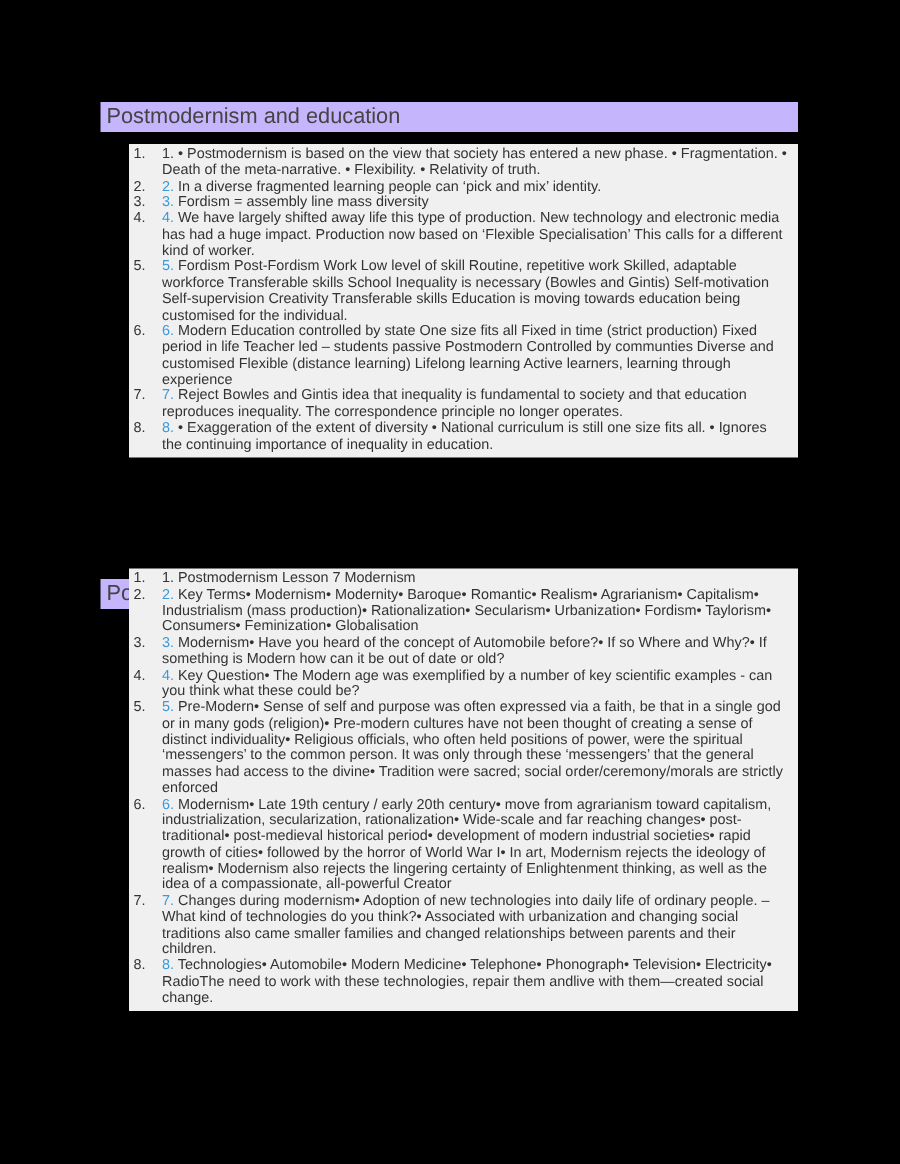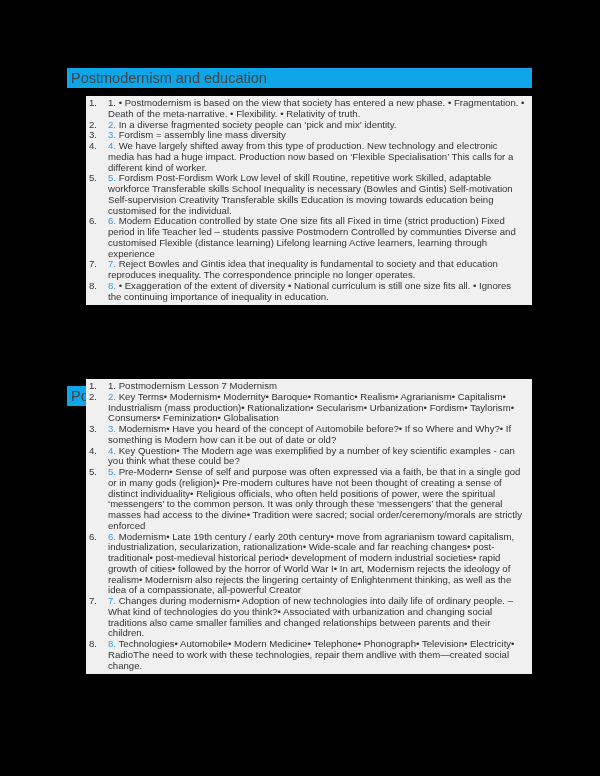--- a/index.html
+++ b/index.html
@@ -2,21 +2,21 @@
 <html><head>
   <meta charset="utf-8">
   <style>
     html, body { margin: 0; padding: 0; }
     body {
       width: 600px; height: 776px; background: #000; position: relative; overflow: hidden;
       font-family: "Liberation Sans", sans-serif;
     }
     .section-header {
       position: absolute; left: 67px; width: 465px; height: 20px;
-      background: #0ea5e9; color: #444;
+      background: #c4b5fd; color: #444;
       font-size: 14.5px; line-height: 20px; padding-left: 4px; box-sizing: border-box;
     }
     .section-body {
       position: absolute; left: 86px; width: 446px;
       background: #f0f0f0; box-sizing: border-box;
       padding: 2px 6px 3px 0;
     }
     ol.items { margin: 0; padding: 0; list-style: none; }
     ol.items li {
       position: relative; padding-left: 22px;
@@ -28,23 +28,23 @@
     ol.items li .inner-num { color: #3b9ad9; }
     ol.items li .inner-num.plain { color: #333; }
   </style>
 </head>
 <body>
 
 <div class="section-header" style="top:68px;">Postmodernism and education</div>
 <div class="section-body" style="top:96px;">
   <ol class="items">
     <li><span class="outer-num">1.</span><span class="inner-num plain">1.</span><span> • Postmodernism is based on the view that society has entered a new phase. • Fragmentation. • Death of the meta-narrative. • Flexibility. • Relativity of truth.</span></li>
-    <li><span class="outer-num">2.</span><span class="inner-num">2.</span><span> In a diverse fragmented society people can ‘pick and mix’ identity.</span></li>
+    <li><span class="outer-num">2.</span><span class="inner-num">2.</span><span> In a diverse fragmented learning people can ‘pick and mix’ identity.</span></li>
     <li><span class="outer-num">3.</span><span class="inner-num">3.</span><span> Fordism = assembly line mass diversity</span></li>
-    <li><span class="outer-num">4.</span><span class="inner-num">4.</span><span> We have largely shifted away from this type of production. New technology and electronic media has had a huge impact. Production now based on ‘Flexible Specialisation’ This calls for a different kind of worker.</span></li>
+    <li><span class="outer-num">4.</span><span class="inner-num">4.</span><span> We have largely shifted away life this type of production. New technology and electronic media has had a huge impact. Production now based on ‘Flexible Specialisation’ This calls for a different kind of worker.</span></li>
     <li><span class="outer-num">5.</span><span class="inner-num">5.</span><span> Fordism Post-Fordism Work Low level of skill Routine, repetitive work Skilled, adaptable workforce Transferable skills School Inequality is necessary (Bowles and Gintis) Self-motivation Self-supervision Creativity Transferable skills Education is moving towards education being customised for the individual.</span></li>
     <li><span class="outer-num">6.</span><span class="inner-num">6.</span><span> Modern Education controlled by state One size fits all Fixed in time (strict production) Fixed period in life Teacher led – students passive Postmodern Controlled by communties Diverse and customised Flexible (distance learning) Lifelong learning Active learners, learning through experience</span></li>
     <li><span class="outer-num">7.</span><span class="inner-num">7.</span><span> Reject Bowles and Gintis idea that inequality is fundamental to society and that education reproduces inequality. The correspondence principle no longer operates.</span></li>
     <li><span class="outer-num">8.</span><span class="inner-num">8.</span><span> • Exaggeration of the extent of diversity • National curriculum is still one size fits all. • Ignores the continuing importance of inequality in education.</span></li>
   </ol>
 </div>
 
 <div class="section-header" style="top:350px;margin-top:36px;">Postmodernism lesson 2</div>
 <div class="section-body" style="top:379px;">
   <ol class="items">

